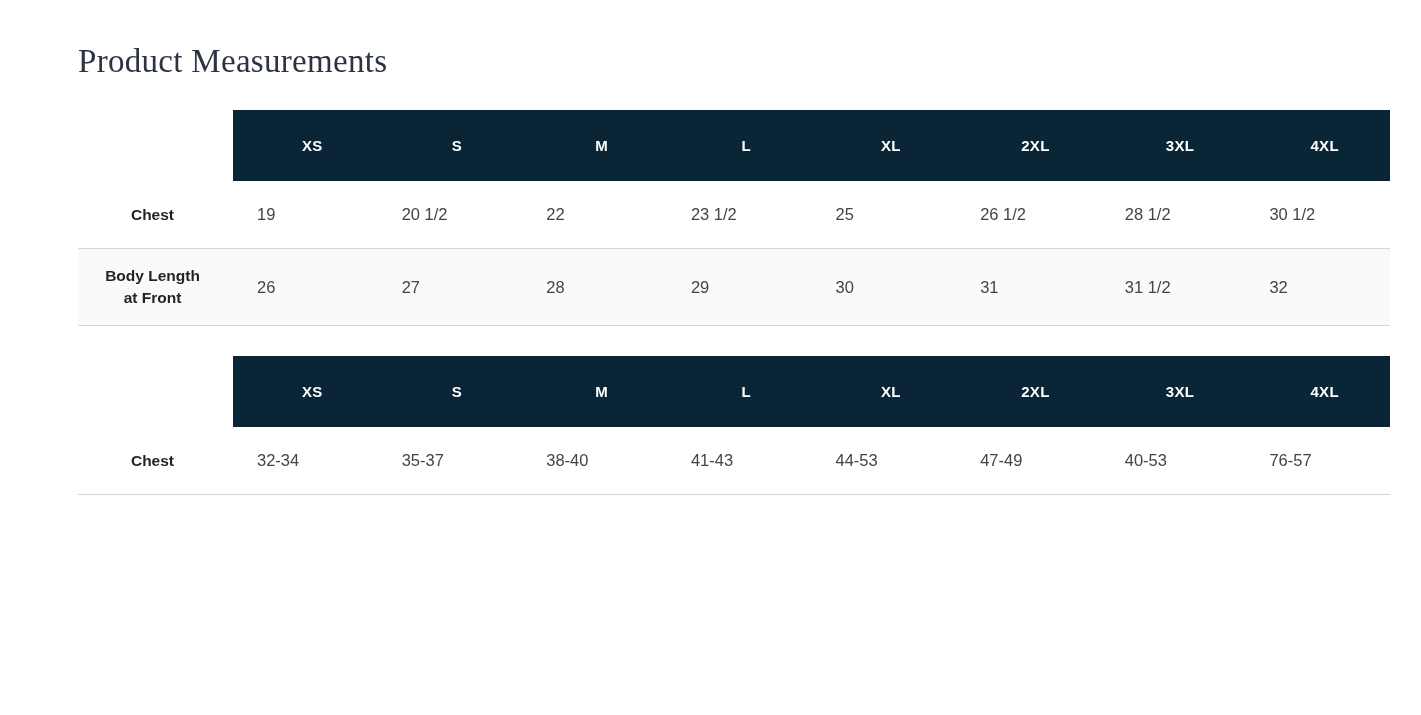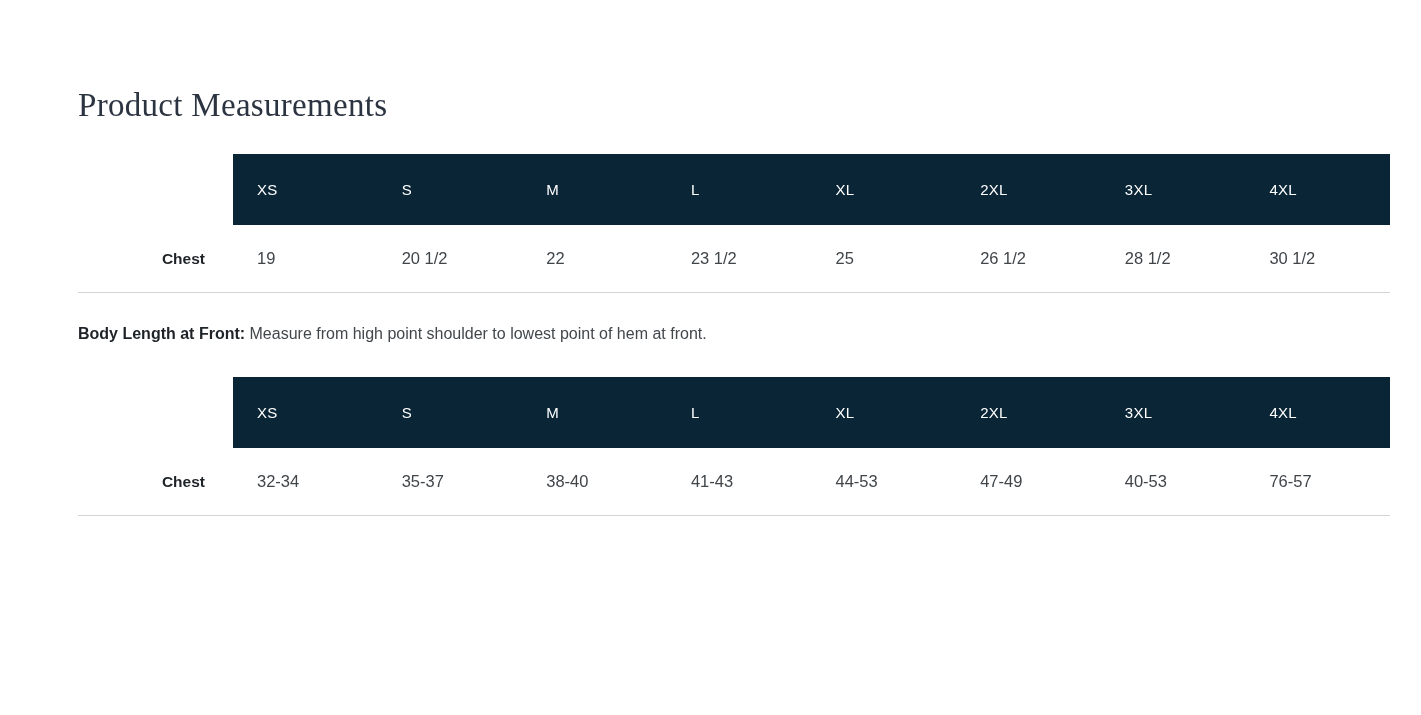--- a/index.html
+++ b/index.html
@@ -7,55 +7,54 @@
   body {
     width: 1421px;
     height: 715px;
     font-family: "Liberation Sans", sans-serif;
     overflow: hidden;
   }
   .content {
     width: 1312px;
     margin-left: 78px;
     padding-top: 41px;
-    margin-top: 44px;
   }
   .section-heading {
     font-family: "Liberation Serif", serif;
     font-weight: 500;
     font-size: 33px;
     line-height: 1.25;
     letter-spacing: 0.3px;
     color: #2b3440;
     margin-bottom: 28px;
   }
   table.size-table {
     width: 100%;
     border-collapse: collapse;
     table-layout: fixed;
   }
   table.size-table col.label-col { width: 155px; }
   table.size-table thead th {
     background: #0a2536;
     color: #ffffff;
     font-size: 15px;
-    font-weight: 400;
+    font-weight: 700;
     letter-spacing: 0.3px;
-    text-align: left;
+    text-align: center;
     padding: 27px 10px 27px 24px;
   }
   table.size-table thead th.corner {
     background: transparent;
     padding-left: 22px;
   }
   table.size-table tbody tr {
     border-bottom: 1px solid #d5d5d5;
   }
   table.size-table tbody th {
-    text-align: right;
+    text-align: center;
     vertical-align: middle;
     color: #1e2328;
     font-size: 15.5px;
     font-weight: 700;
     line-height: 22px;
     padding: 16px 28px 16px 22px;
   }
   table.size-table tbody td {
     color: #40454a;
     font-size: 16.5px;
@@ -111,25 +110,35 @@
           <th>Chest</th>
           <td>19</td>
           <td>20 1/2</td>
           <td>22</td>
           <td>23 1/2</td>
           <td>25</td>
           <td>26 1/2</td>
           <td>28 1/2</td>
           <td>30 1/2</td>
         </tr>
+        <tr class="striped">
+          <th>Body Length at Front</th>
+          <td>26</td>
+          <td>27</td>
+          <td>28</td>
+          <td>29</td>
+          <td>30</td>
+          <td>31</td>
+          <td>31 1/2</td>
+          <td>32</td>
+        </tr>
       </tbody>
     </table>
 
     <div class="notes">
-      <p class="note"><strong>Body Length at Front:</strong><span> Measure from high point shoulder to lowest point of hem at front.</span></p>
     </div>
   </section>
 
   <section class="section-size-chart">
 
     <table class="size-table">
       <colgroup>
         <col class="label-col">
         <col>
           <col>

